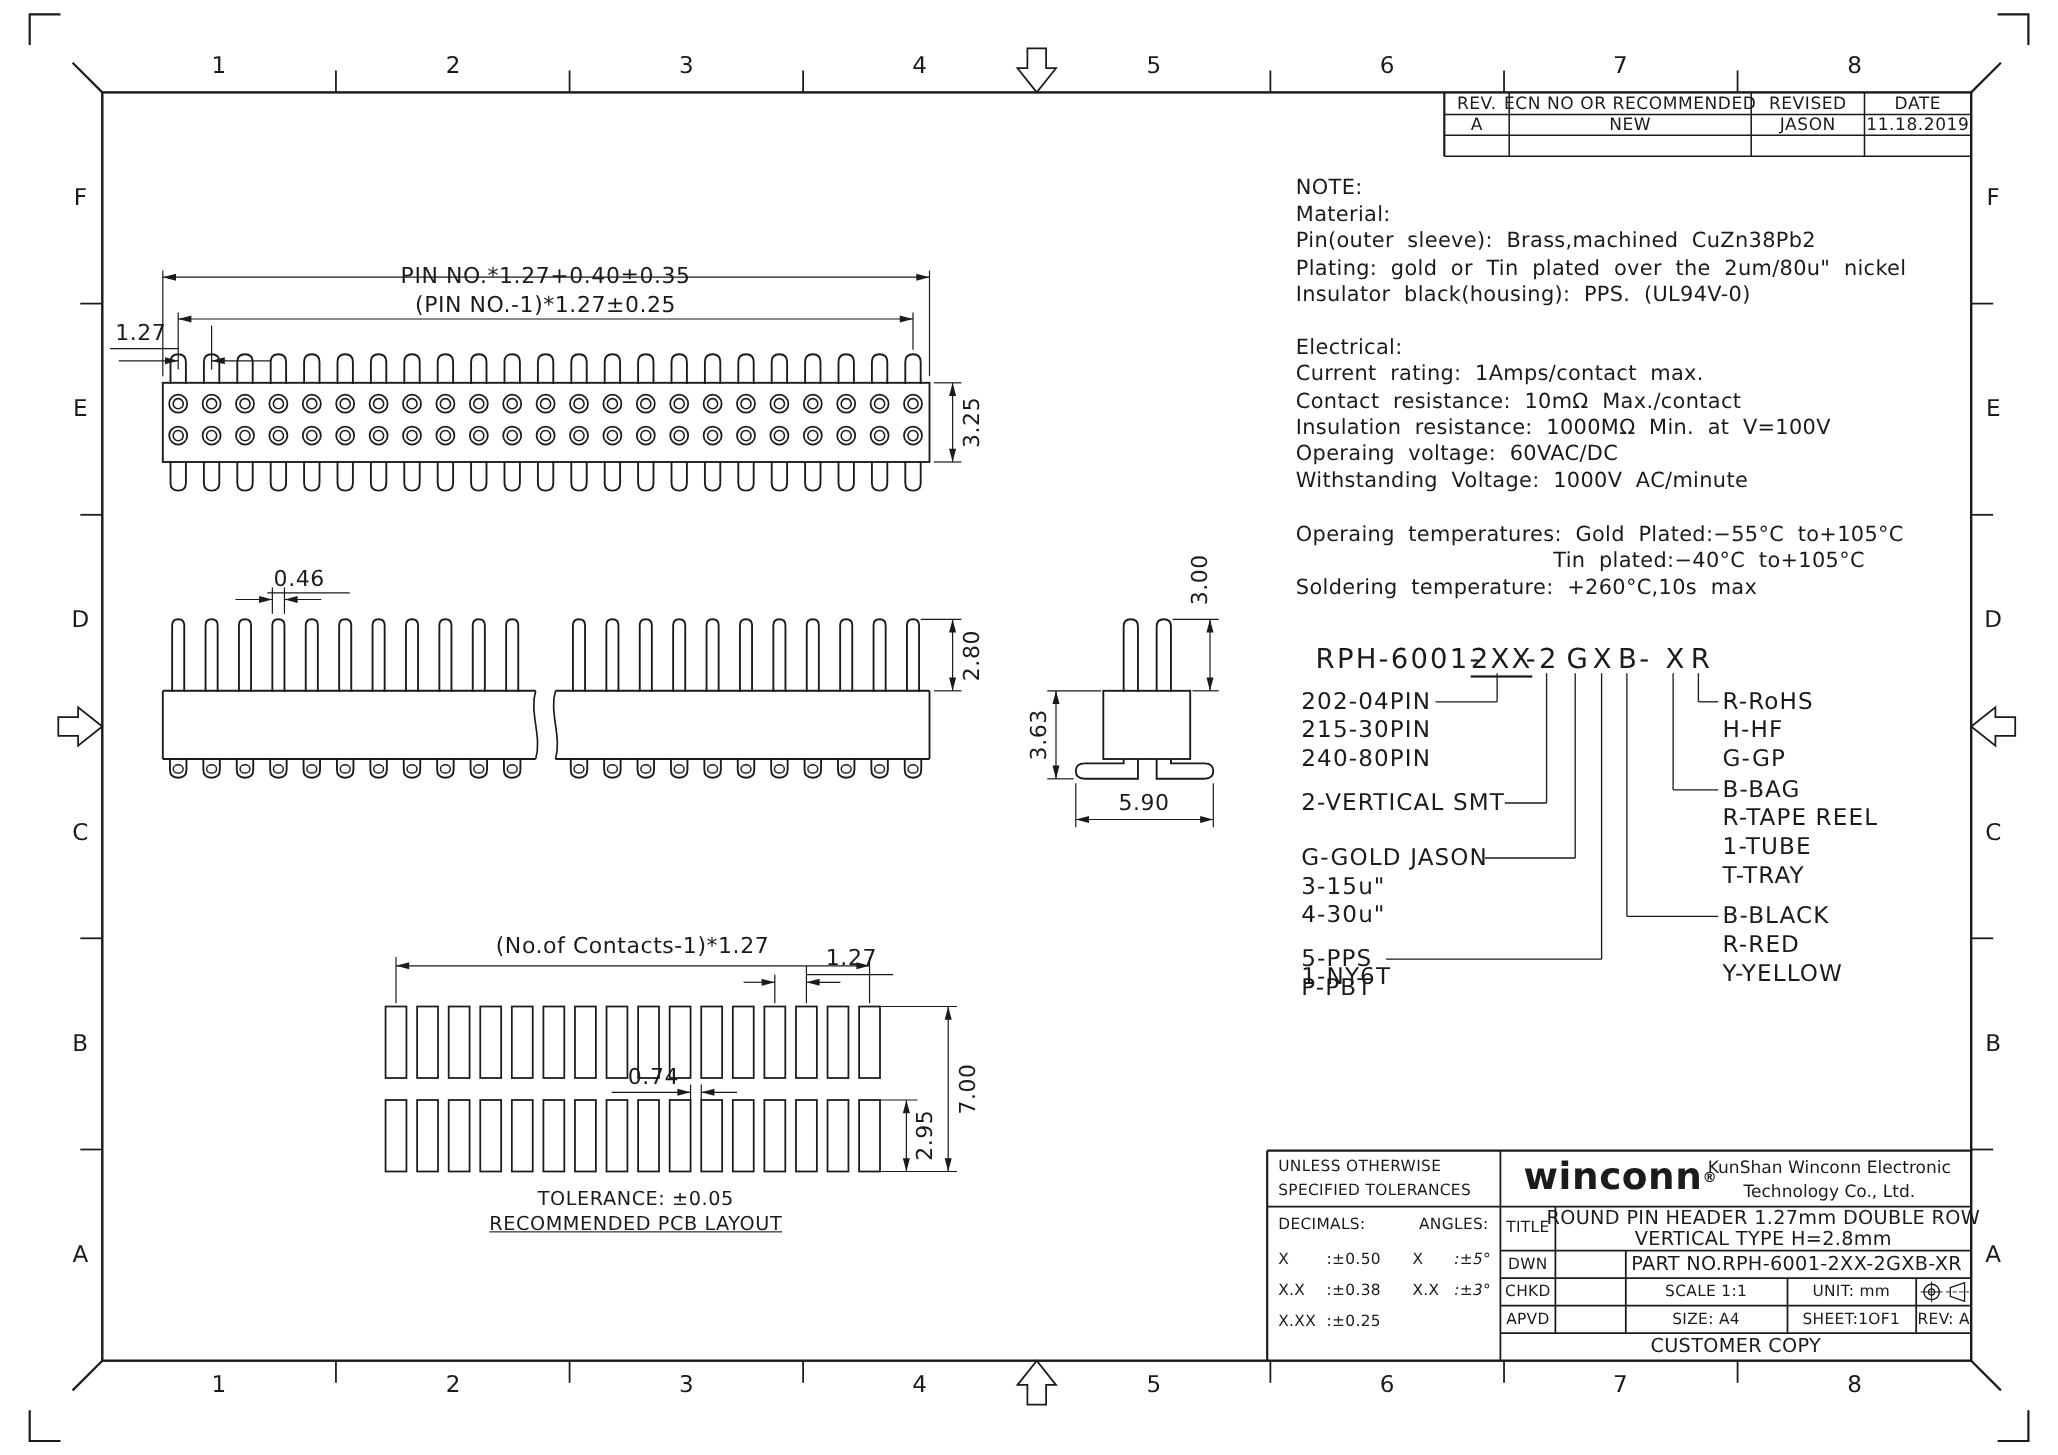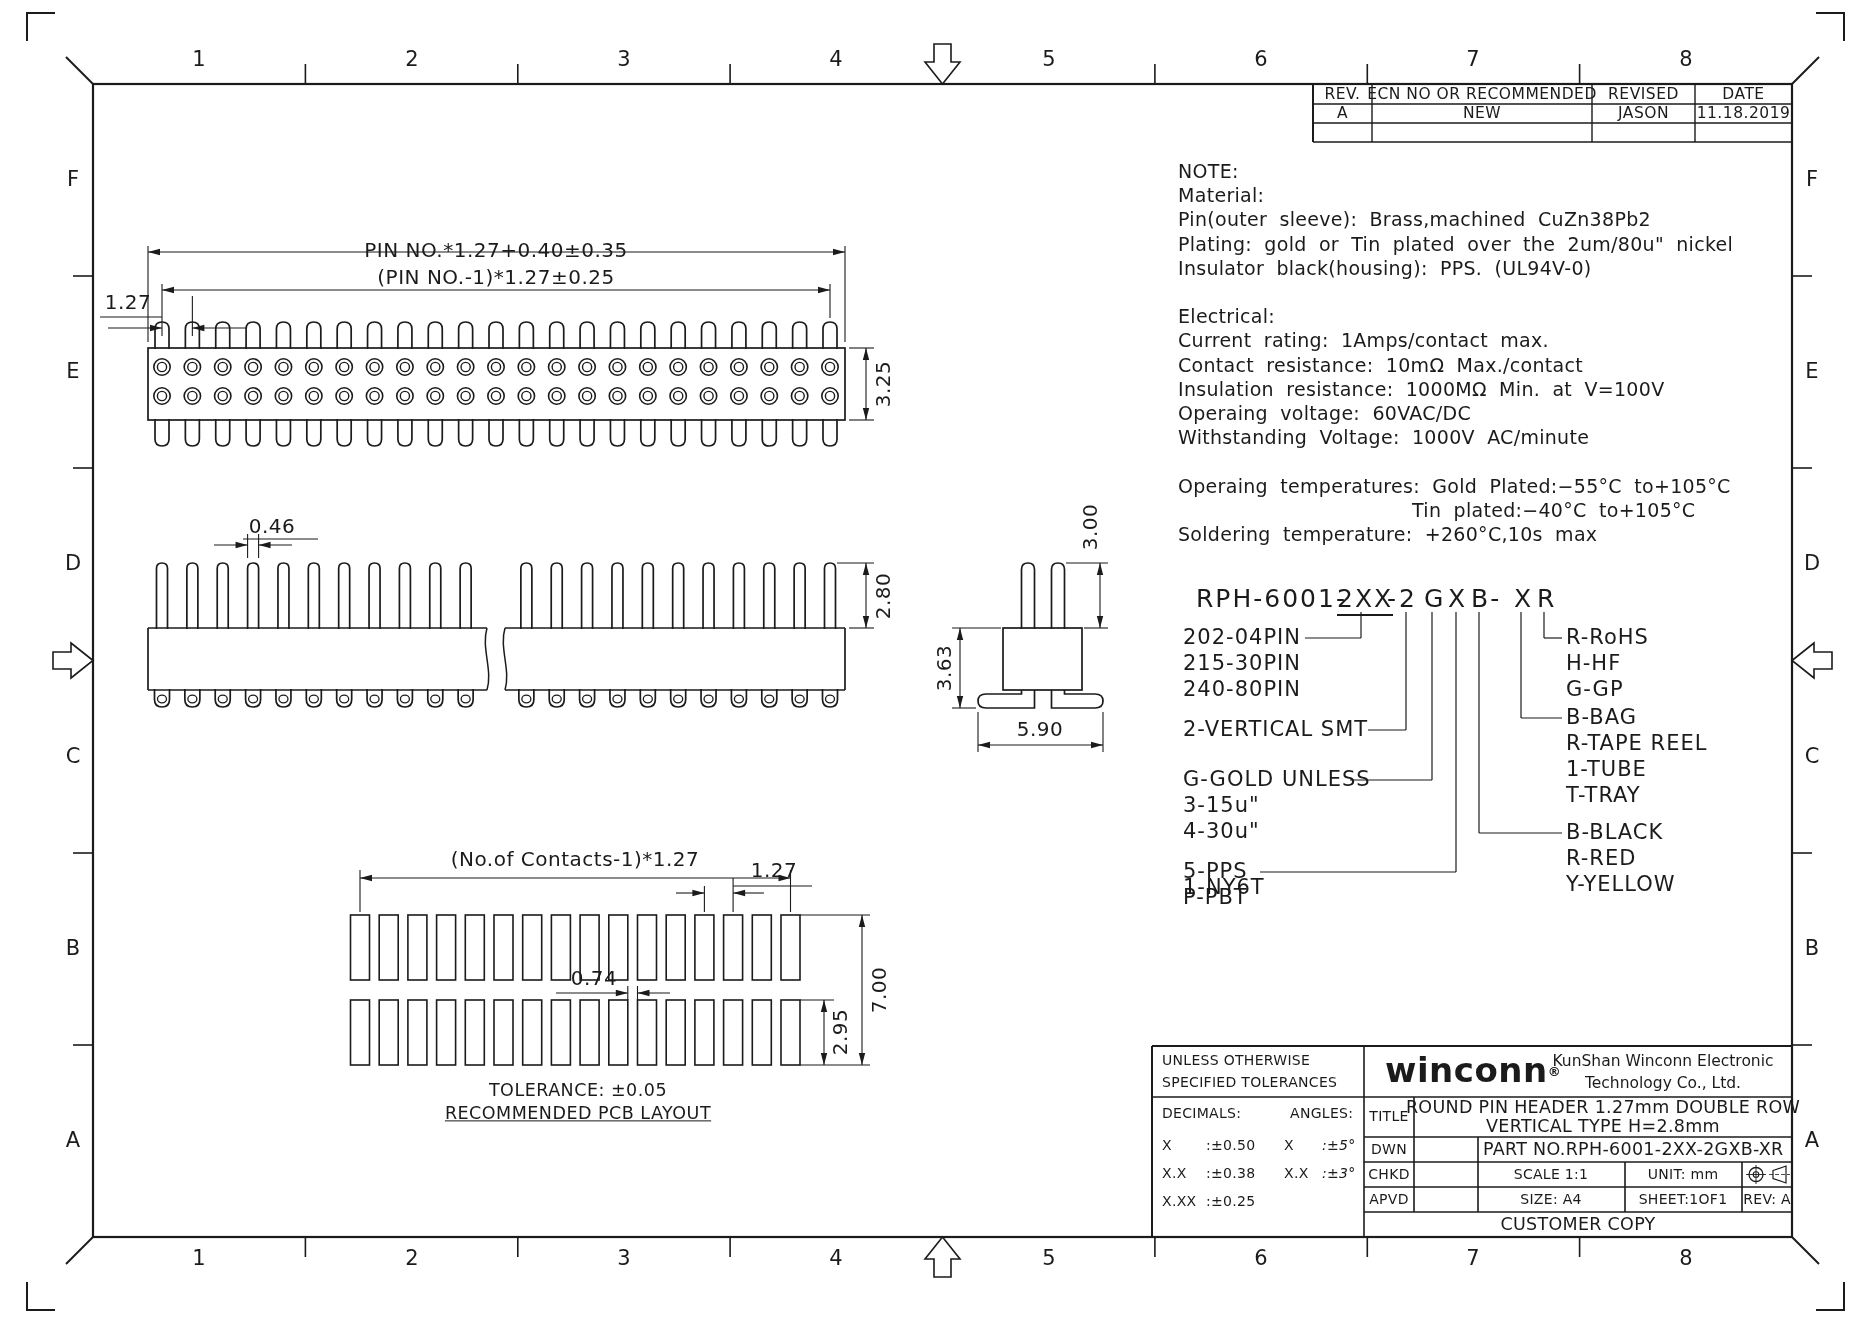--- a/index.html
+++ b/index.html
@@ -528,21 +528,21 @@
       <div class="l note" style="left: 1178px; top: 388.8px;">Insulation resistance: 1000MΩ Min. at V=100V</div>
       <div class="l note" style="left: 1178px; top: 413px;">Operaing voltage: 60VAC/DC</div>
       <div class="l note" style="left: 1178px; top: 437.2px;">Withstanding Voltage: 1000V AC/minute</div>
       <div class="l note" style="left: 1178px; top: 485.6px;">Operaing temperatures: Gold Plated:−55°C to+105°C</div>
       <div class="l note" style="left: 1412px; top: 509.8px;">Tin plated:−40°C to+105°C</div>
       <div class="l note" style="left: 1178px; top: 534px;">Soldering temperature: +260°C,10s max</div>
       <div class="l opt" style="left: 1183px; top: 638px;">202-04PIN</div>
       <div class="l opt" style="left: 1183px; top: 664px;">215-30PIN</div>
       <div class="l opt" style="left: 1183px; top: 690px;">240-80PIN</div>
       <div class="l opt" style="left: 1183px; top: 730px;">2-VERTICAL SMT</div>
-      <div class="l opt" style="left: 1183px; top: 780px;">G-GOLD UNLESS</div>
+      <div class="l opt" style="left: 1183px; top: 780px;">G-GOLD JASON</div>
       <div class="l opt" style="left: 1183px; top: 806px;">3-15u"</div>
       <div class="l opt" style="left: 1183px; top: 832px;">4-30u"</div>
       <div class="l opt" style="left: 1183px; top: 872px;">5-PPS</div>
       <div class="l opt" style="left: 1183px; top: 898px;">P-PBT</div>
       <div class="l opt" style="left: 1183px; top: 888px;">1-NY6T</div>
       <div class="l opt" style="left: 1566px; top: 638px;">R-RoHS</div>
       <div class="l opt" style="left: 1566px; top: 664px;">H-HF</div>
       <div class="l opt" style="left: 1566px; top: 690px;">G-GP</div>
       <div class="l opt" style="left: 1566px; top: 718px;">B-BAG</div>
       <div class="l opt" style="left: 1566px; top: 744px;">R-TAPE REEL</div>

